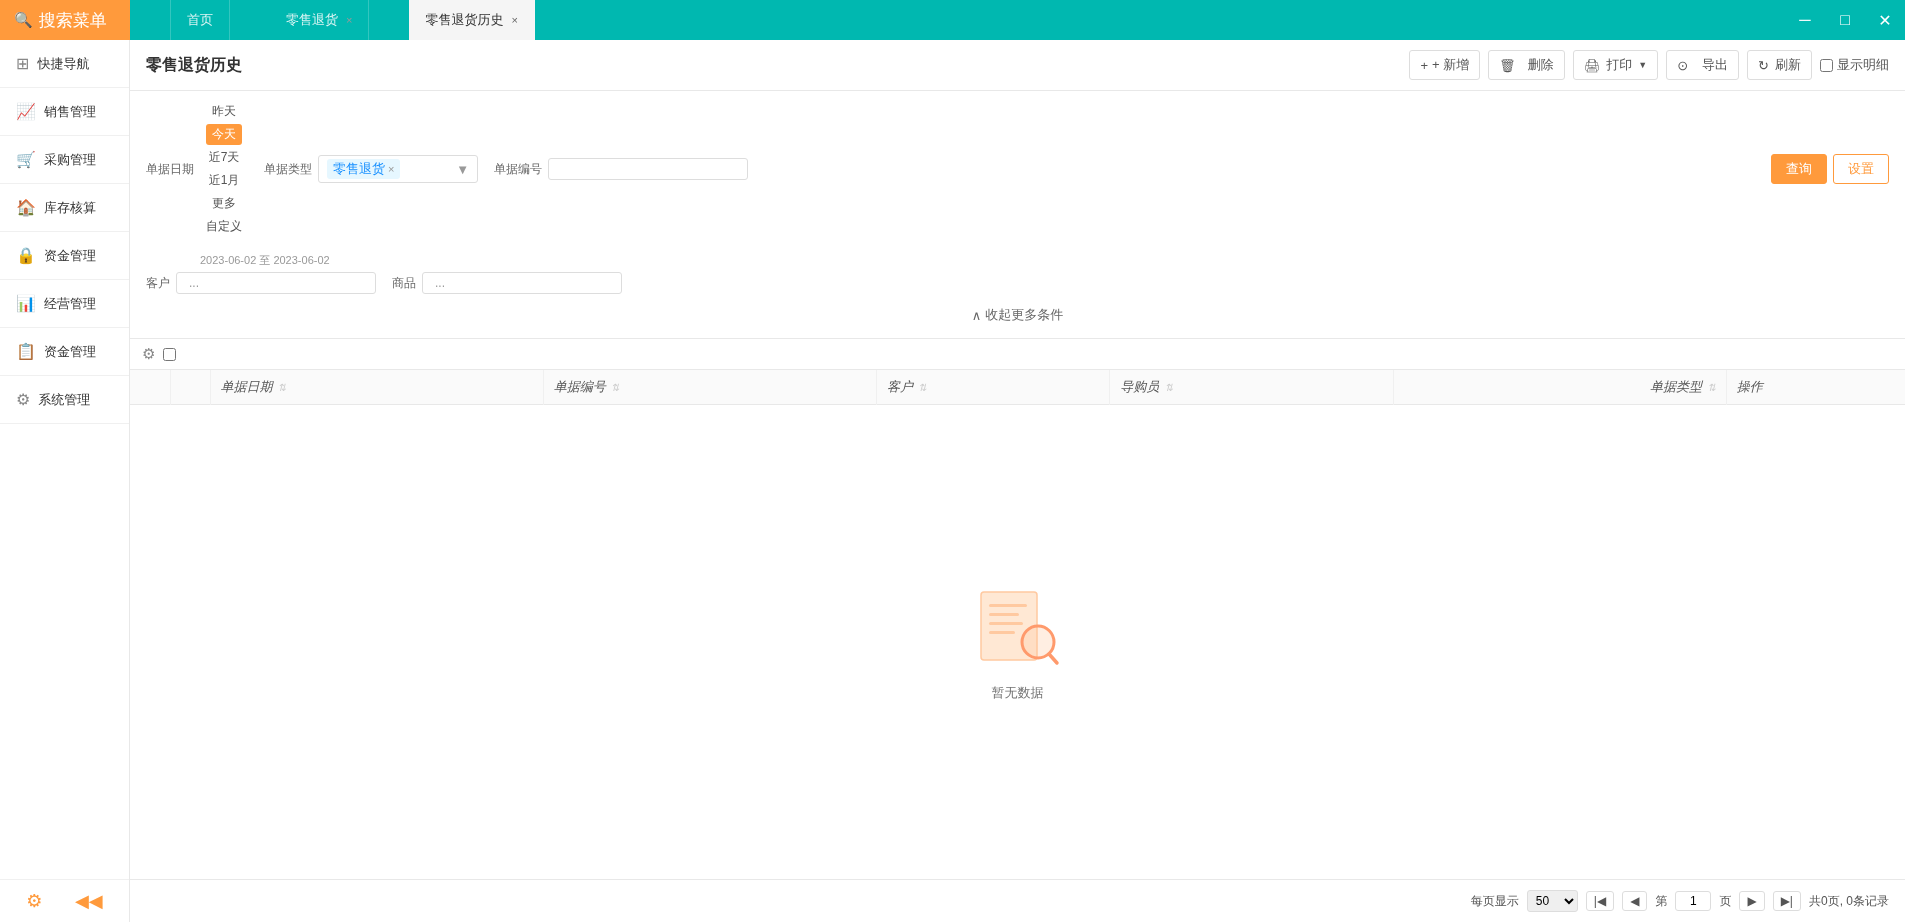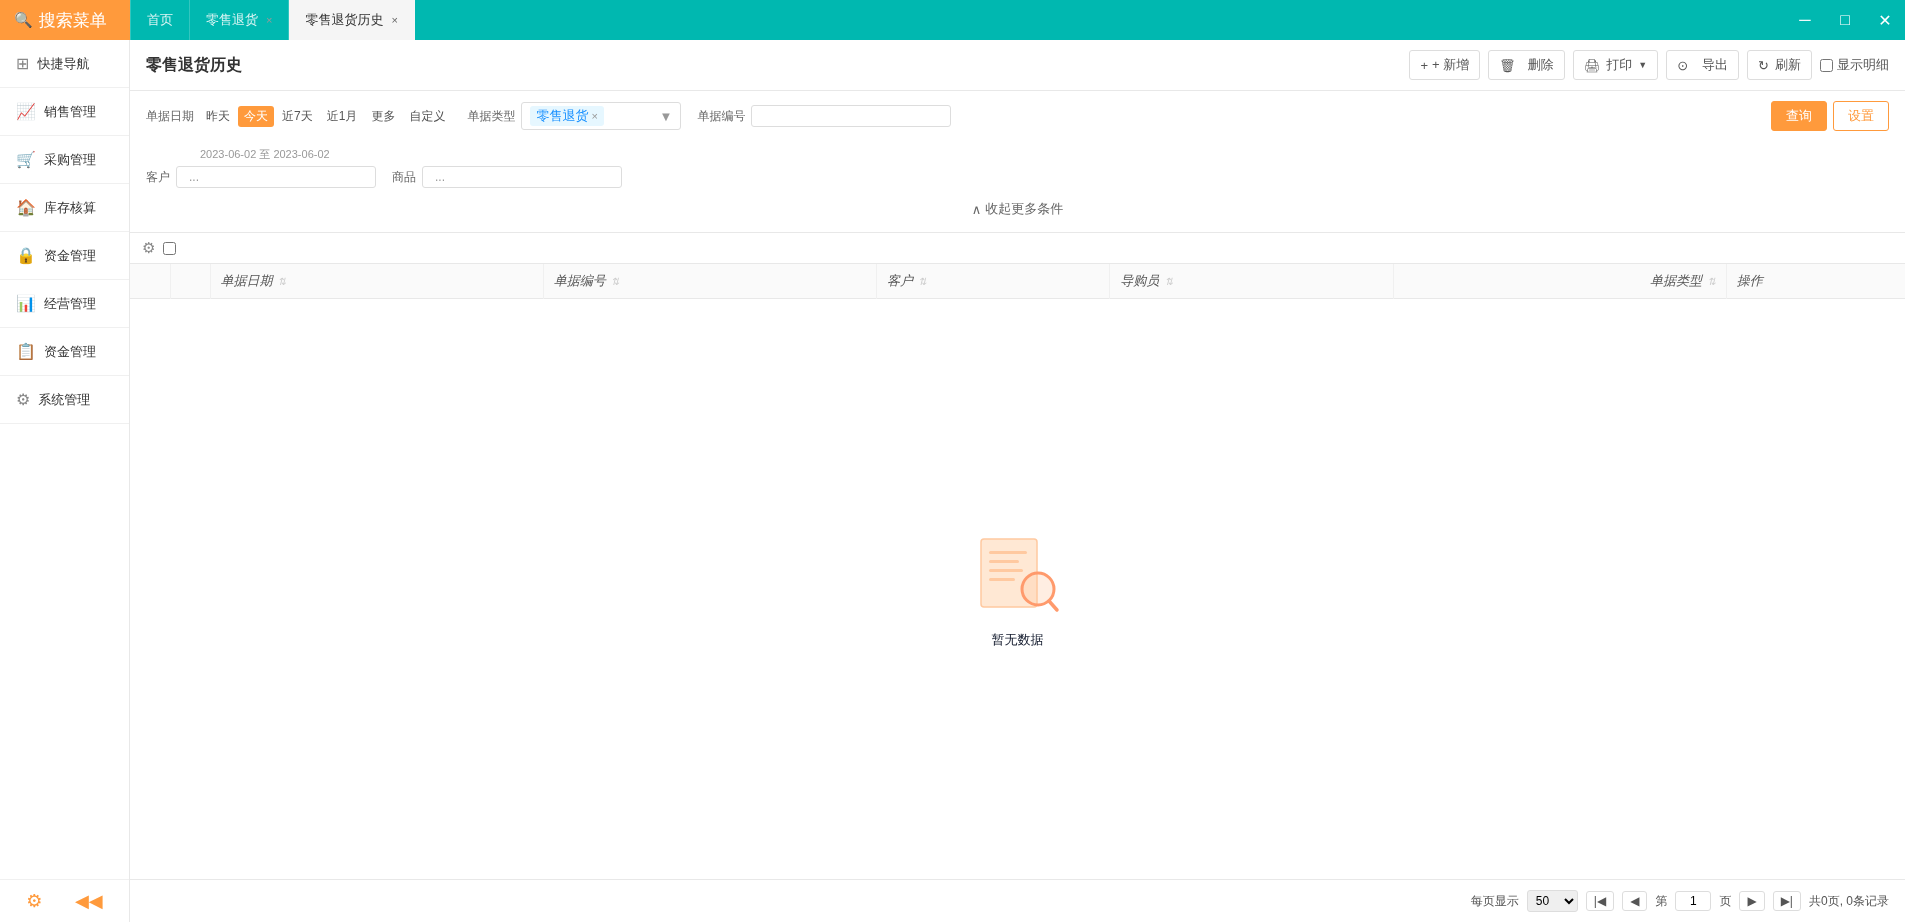--- a/index.html
+++ b/index.html
@@ -11,21 +11,21 @@
     }
     .top-bar .search-area {
       background: #ff9a3c; display: flex; align-items: center; gap: 6px;
       padding: 0 14px; height: 100%; min-width: 130px; cursor: pointer;
     }
     .top-bar .search-area .search-icon { color: #fff; font-size: 15px; }
     .top-bar .search-area span { color: #fff; font-size: 17px; }
     .top-bar .tabs { display: flex; align-items: flex-end; height: 100%; }
     .top-bar .tab {
       padding: 0 16px; height: 100%; display: flex; align-items: center; gap: 6px;
-      color: rgba(255,255,255,0.85); cursor: pointer; font-size: 13px; border-right: 1px solid rgba(255,255,255,0.2);
+      color: rgba(255,255,255,0.85); cursor: pointer; font-size: 13px; border-right: 1px solid rgba(255,255,255,0.2); margin-left: 40px;
     }
     .top-bar .tab:first-child { border-left: 1px solid rgba(255,255,255,0.2); }
     .top-bar .tab.active { background: #f5f5f5; color: #333; border-bottom: none; }
     .top-bar .tab .close-icon { font-size: 11px; color: #999; margin-left: 2px; }
     .top-bar .tab.active .close-icon { color: #666; }
     .top-bar .spacer { flex: 1; }
     .top-bar .win-controls { display: flex; align-items: center; height: 100%; }
     .top-bar .win-btn { width: 40px; height: 40px; display: flex; align-items: center; justify-content: center; cursor: pointer; color: #fff; font-size: 16px; }
 
     
@@ -64,21 +64,21 @@
     .btn-set { background: #fff; color: #ff9a3c; border: 1px solid #ff9a3c; border-radius: 3px; padding: 5px 14px; cursor: pointer; font-size: 13px; }
     .checkbox-label { display: flex; align-items: center; gap: 4px; font-size: 12px; color: #555; cursor: pointer; }
 
     
     .filter-area {
       background: #fff; padding: 10px 16px; border-bottom: 1px solid #e8e8e8; flex-shrink: 0;
     }
     .filter-row { display: flex; align-items: center; gap: 16px; margin-bottom: 8px; flex-wrap: wrap; }
     .filter-item { display: flex; align-items: center; gap: 6px; }
     .filter-label { color: #666; font-size: 12px; white-space: nowrap; }
-    .date-btns { display: flex; align-items: center; gap: 2px; }
+    .date-btns { display: flex; align-items: center; gap: 2px; flex-direction: column; }
     .date-btn { padding: 2px 6px; border-radius: 3px; cursor: pointer; font-size: 12px; color: #555; border: none; background: none; }
     .date-btn.active { background: #ff9a3c; color: #fff; border-radius: 3px; }
     .date-range { font-size: 11px; color: #999; margin-top: 8px; }
     .filter-select {
       display: flex; align-items: center; gap: 4px; border: 1px solid #ddd; border-radius: 3px;
       padding: 3px 8px; min-width: 160px; cursor: pointer; background: #fff;
     }
     .tag-item { background: #e6f7ff; color: #1890ff; padding: 1px 6px; border-radius: 3px; font-size: 12px; display: flex; align-items: center; gap: 3px; }
     .tag-item .tag-close { cursor: pointer; color: #999; font-size: 11px; }
     .filter-select .arrow { margin-left: auto; color: #999; }
@@ -102,21 +102,21 @@
       border-right: 1px solid #f0f0f0; white-space: nowrap;
     }
     th:last-child { border-right: none; }
     th .sort-icon { color: #ccc; font-size: 10px; margin-left: 2px; }
 
     
     .empty-state {
       flex: 1; display: flex; flex-direction: column; align-items: center; justify-content: center;
       padding: 40px;
     }
-    .empty-text { color: #0f172a; font-size: 13px; }
+    .empty-text { color: #737373; font-size: 13px; }
 
     
     .pagination {
       display: flex; align-items: center; justify-content: flex-end; padding: 10px 16px;
       border-top: 1px solid #e8e8e8; background: #fff; gap: 8px; flex-shrink: 0;
     }
     .pagination span { font-size: 12px; color: #555; }
     .pagination select { border: 1px solid #ddd; border-radius: 3px; padding: 2px 4px; font-size: 12px; }
     .page-btn { border: 1px solid #ddd; border-radius: 3px; background: #fff; padding: 2px 7px; cursor: pointer; color: #555; font-size: 12px; }
     .page-input { border: 1px solid #ddd; border-radius: 3px; width: 36px; text-align: center; padding: 2px; font-size: 12px; }

